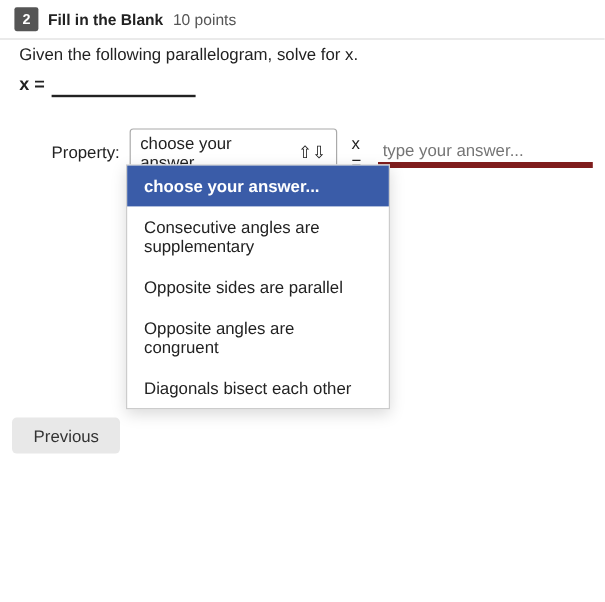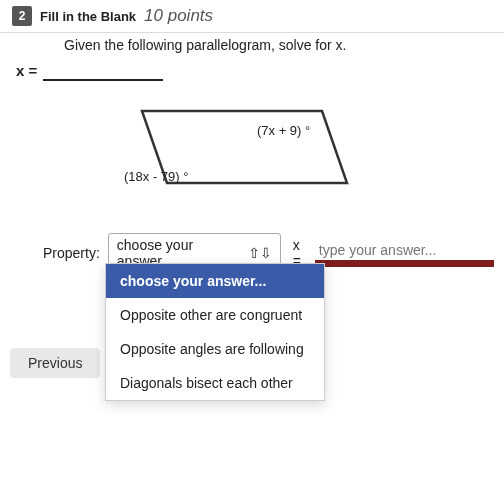--- a/index.html
+++ b/index.html
@@ -29,31 +29,29 @@
       justify-content: center;
       font-size: 12px;
       font-weight: bold;
       border-radius: 2px;
     }
     .question-type {
       font-weight: bold;
       font-size: 13px;
     }
     .points {
-      font-size: 17px;
+      font-size: 13px;
       color: #555;
-      font-style: italic;
     }
     .question-body {
       padding: 4px 16px 8px 16px;
     }
     .question-text {
       font-size: 14px;
       margin-bottom: 6px;
-      margin-left: 48px;
     }
     .x-equals {
       display: flex;
       align-items: center;
       margin-bottom: 12px;
       font-size: 15px;
       font-weight: bold;
     }
     .x-equals span.label {
       margin-right: 6px;
@@ -106,21 +104,21 @@
     }
     .x-eq-section {
       display: flex;
       align-items: center;
       margin-left: 8px;
       gap: 4px;
       font-size: 14px;
     }
     .type-answer-box {
       border: none;
-      border-bottom: 7px solid #7f1d1d;
+      border-bottom: 5px solid #7f1d1d;
       font-size: 14px;
       color: #aaa;
       min-width: 120px;
       padding: 2px 4px;
       outline: none;
     }
     .dropdown-menu {
       position: absolute;
       top: 36px;
       left: 72px;
@@ -172,46 +170,37 @@
 
 <hr class="divider">
 
 <div class="question-body">
   <p class="question-text">Given the following parallelogram, solve for x.</p>
   <div class="x-equals">
     <span class="label">x =</span>
     <div class="underline-box"></div>
   </div>
 
-  <div class="parallelogram-container">
-    <svg class="parallelogram-svg" width="280" height="105">
-
-      <polygon points="55,90 235,90 210,18 30,18" fill="white" stroke="#333" stroke-width="2.5"></polygon>
-
-      <text x="145" y="42" font-size="13" fill="#222" font-family="Arial">(7x + 9) °</text>
-
-      <text x="12" y="88" font-size="13" fill="#222" font-family="Arial">(18x - 79) °</text>
-    </svg>
-  </div>
 </div>
 
 <div class="property-row">
   <span class="property-label">Property:</span>
   <div class="dropdown-select">
     <span>choose your answer...</span>
     <span class="arrow-icons">
       ⇧⇩
     </span>
   </div>
   <div class="x-eq-section">
     <span>x =</span>
     <input class="type-answer-box" type="text" placeholder="type your answer..." style="">
   </div>
 
   <div class="dropdown-menu">
     <div class="dropdown-item selected">choose your answer...</div>
-    <div class="dropdown-item">Opposite other are congruent</div>
-    <div class="dropdown-item">Opposite angles are following</div>
+    <div class="dropdown-item">Consecutive angles are supplementary</div>
+    <div class="dropdown-item">Opposite sides are parallel</div>
+    <div class="dropdown-item">Opposite angles are congruent</div>
     <div class="dropdown-item">Diagonals bisect each other</div>
   </div>
 </div>
 
 <button class="previous-btn">Previous</button>
 
 </body></html>

